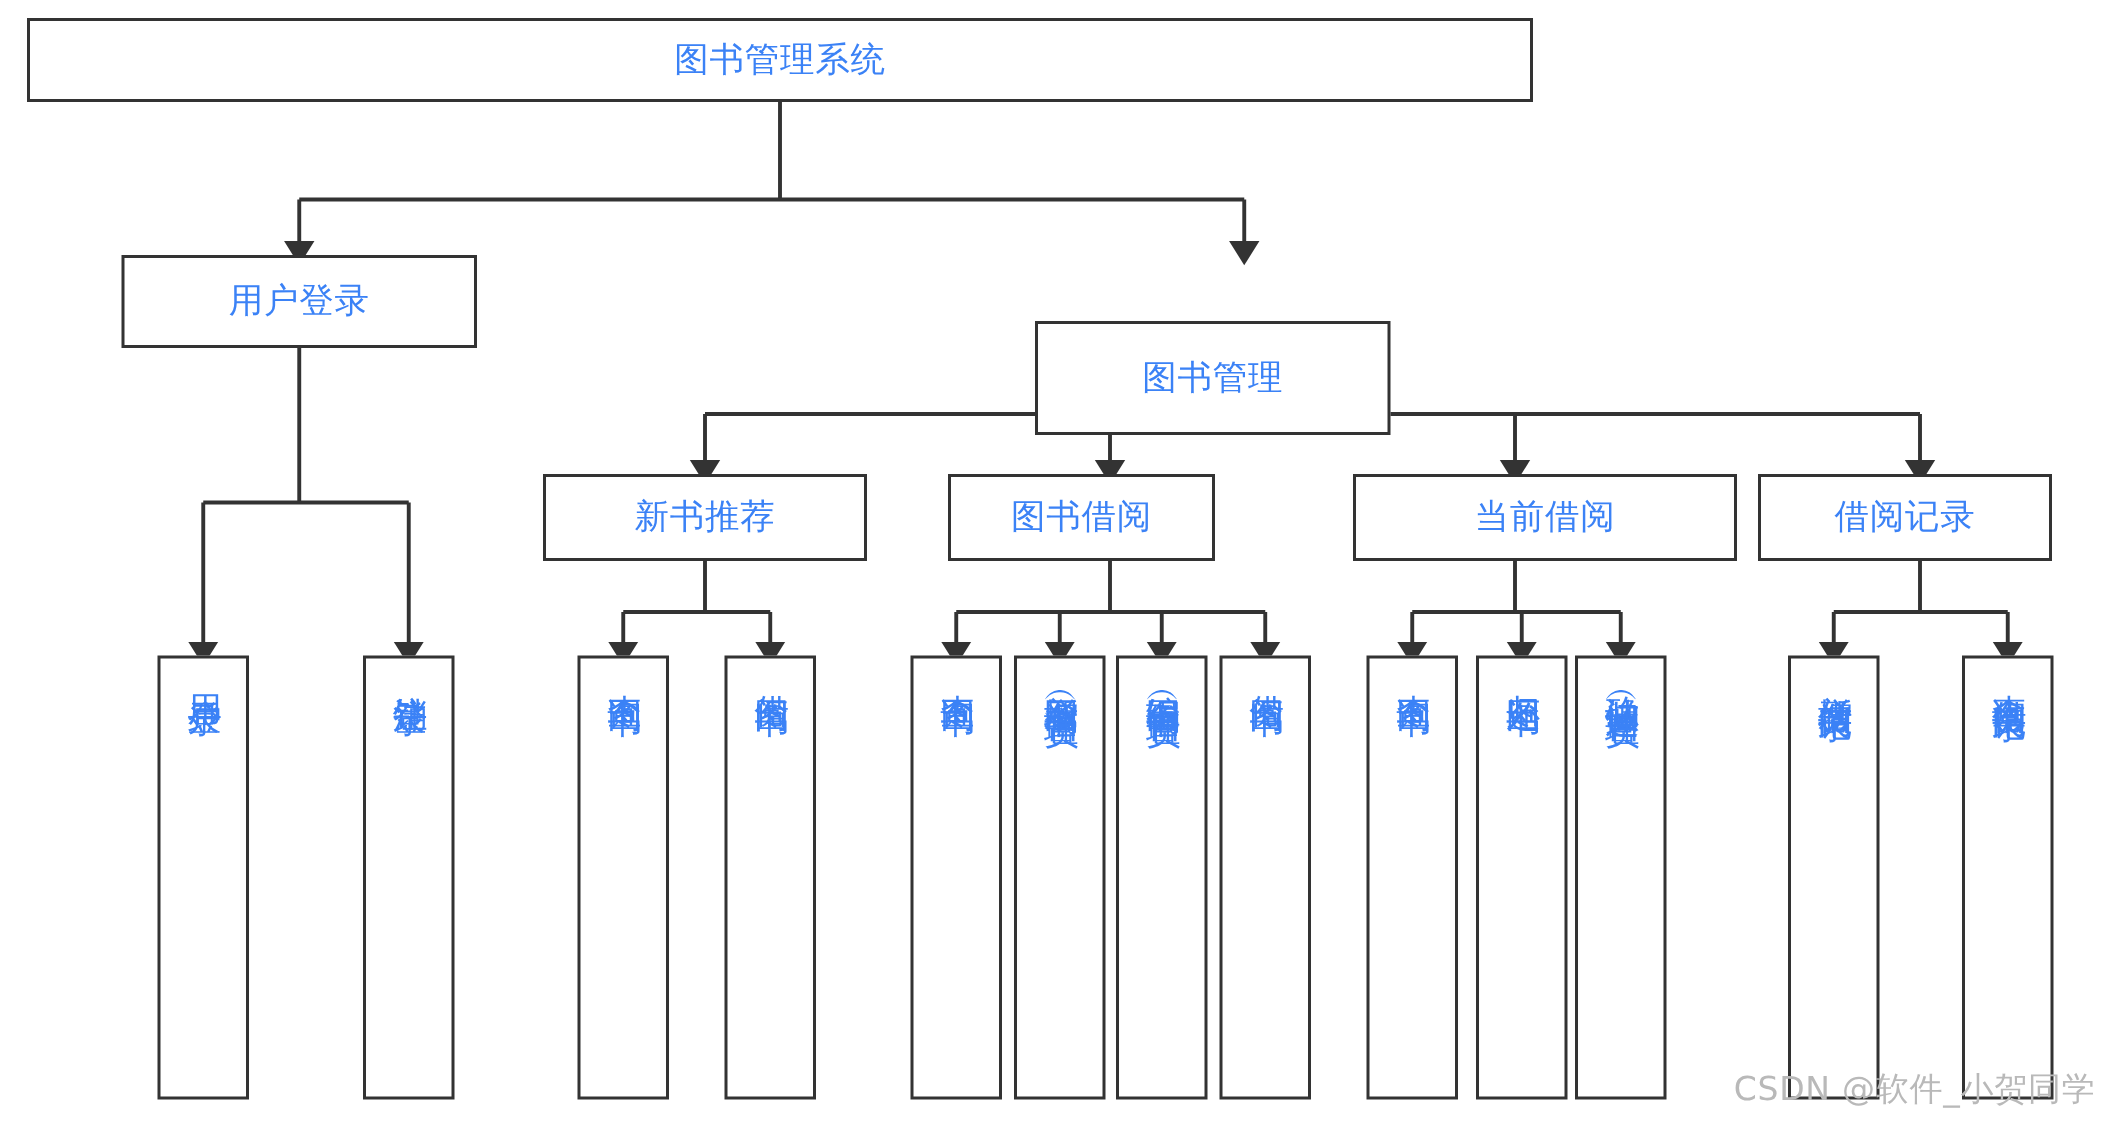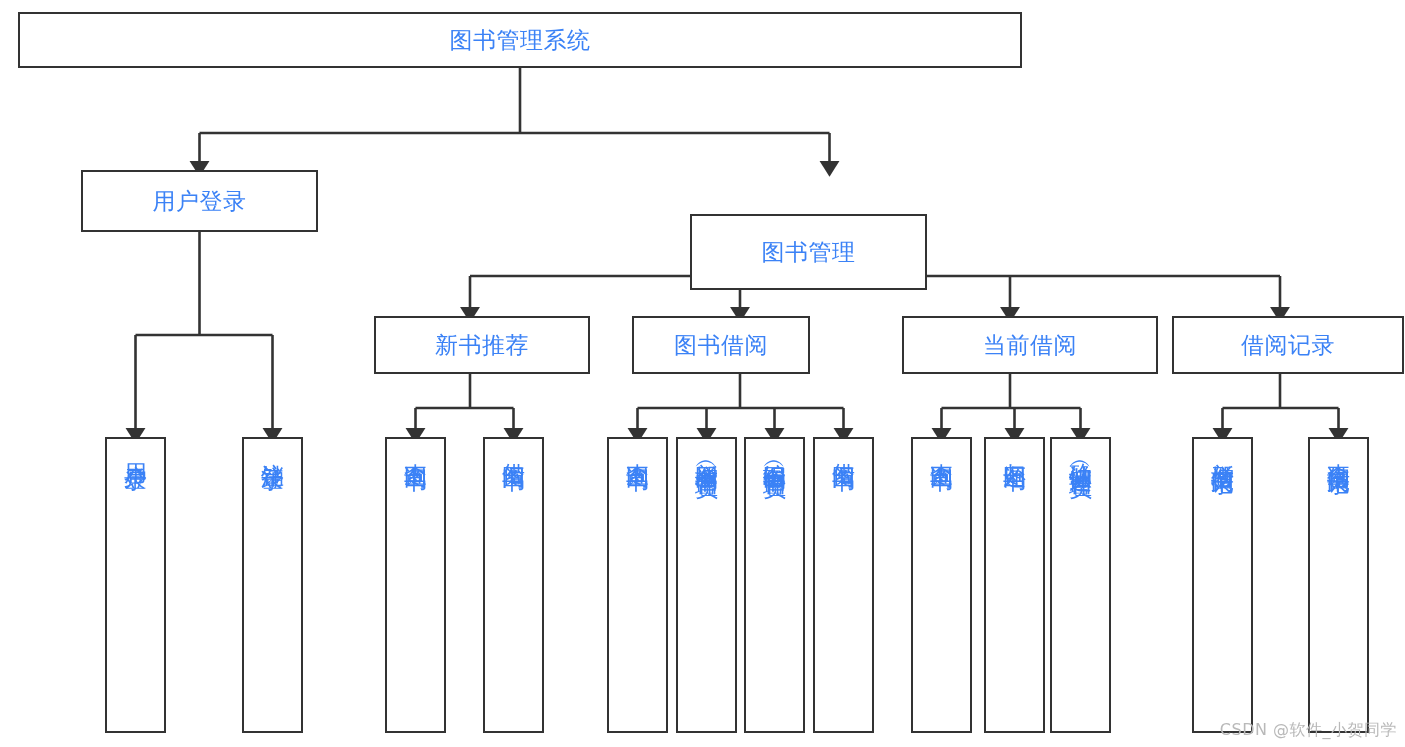--- a/index.html
+++ b/index.html
@@ -62,21 +62,21 @@
     font-size: 23px;
     line-height: 1.0;
     letter-spacing: 2px;
     white-space: normal;
     max-height: 286px;
   }
   #watermark {
     position: absolute;
     right: 8px;
     bottom: 6px;
-    font-size: 16px;
+    font-size: 22px;
     color: #b9b9b9;
     letter-spacing: 0.5px;
     white-space: nowrap;
     user-select: none;
   }
 </style>
 </head>
 <body>
 
 <div id="diagram-root">
@@ -128,30 +128,30 @@
     <span class="node-label">图书管理系统</span>
   </div>
 
   <div class="node horiz" style="left: 81px; top: 170px; width: 237px; height: 62px;">
     <span class="node-label">用户登录</span>
   </div>
   <div class="node horiz" style="left: 690px; top: 170px; width: 237px; height: 76px; margin-top: 44px;">
     <span class="node-label">图书管理</span>
   </div>
 
-  <div class="node horiz" style="left: 374px; top: 316px; width: 216px; height: 58px;">
+  <div class="node horiz" style="left: 362px; top: 316px; width: 216px; height: 58px;">
     <span class="node-label">新书推荐</span>
   </div>
   <div class="node horiz" style="left: 632px; top: 316px; width: 178px; height: 58px;">
     <span class="node-label">图书借阅</span>
   </div>
   <div class="node horiz" style="left: 902px; top: 316px; width: 256px; height: 58px;">
     <span class="node-label">当前借阅</span>
   </div>
-  <div class="node horiz" style="left: 1172px; top: 316px; width: 232px; height: 58px;">
+  <div class="node horiz" style="left: 1172px; top: 316px; width: 196px; height: 58px;">
     <span class="node-label">借阅记录</span>
   </div>
 
   <div class="node vert" style="left: 105px; top: 437px; width: 61px; height: 296px;">
     <span class="node-label">用户登录</span>
   </div>
   <div class="node vert" style="left: 242px; top: 437px; width: 61px; height: 296px;">
     <span class="node-label">注销登录</span>
   </div>
   <div class="node vert" style="left: 385px; top: 437px; width: 61px; height: 296px;">

